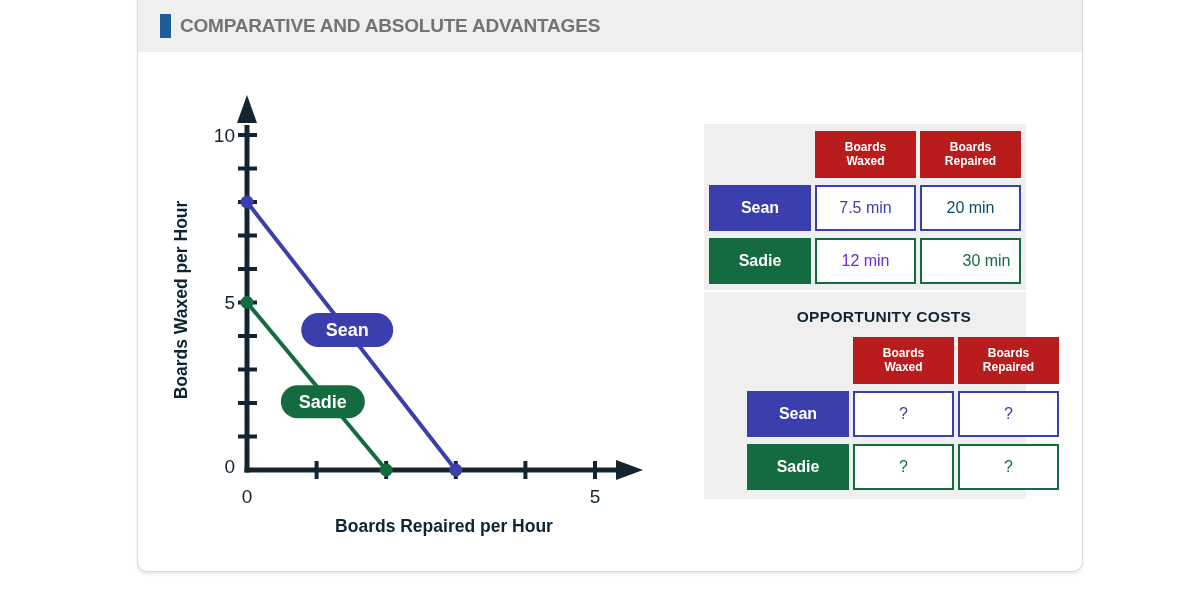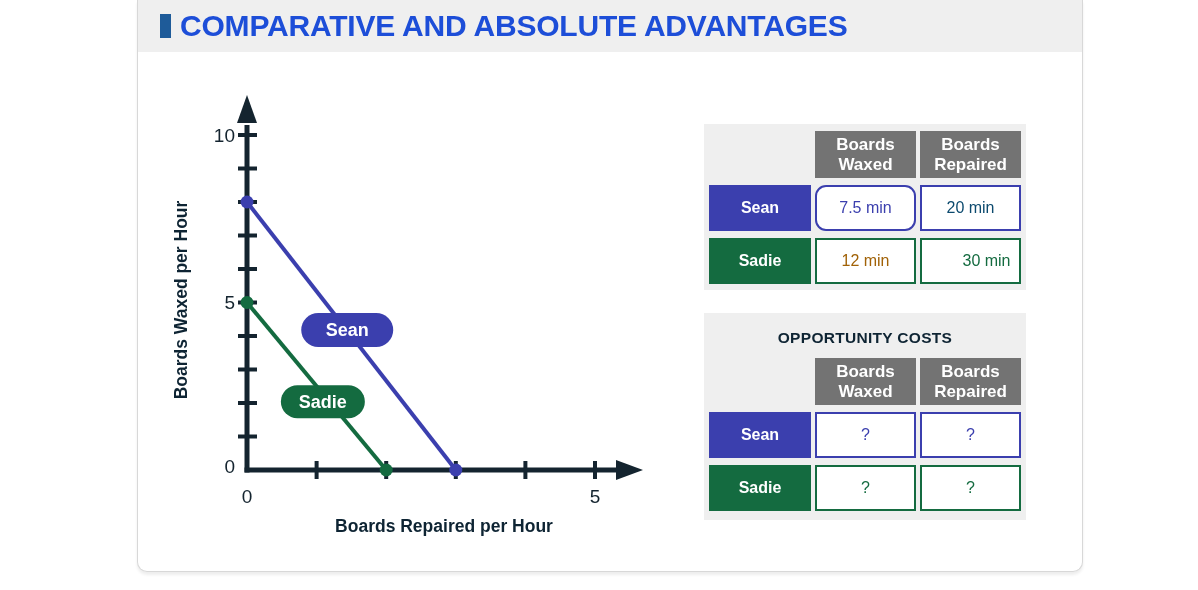--- a/index.html
+++ b/index.html
@@ -29,23 +29,23 @@
     align-items: center;
     padding-left: 22px;
   }
   .marker {
     width: 11px; height: 24px;
     background: #1e5b99;
     margin-right: 9px;
     flex: none;
   }
   .section-title {
-    font-size: 30px;
-    font-weight: bold;
-    color: #1d4ed8;
+    font-size: 19px;
+    font-weight: bold;
+    color: #737373;
     letter-spacing: -0.2px;
     white-space: nowrap;
   }
   #chart-svg {
     position: absolute;
     left: 3px; top: 85px;
     width: 540px; height: 470px;
   }
   .tick-label {
     font-family: "Liberation Sans", sans-serif;
@@ -58,21 +58,21 @@
     font-weight: bold;
     fill: #0e2433;
   }
   .panel {
     position: absolute;
     left: 566px;
     width: 322px;
     background: #efefef;
   }
   #time-panel  { top: 124px; height: 166px; }
-  #opp-panel   { top: 313px; height: 207px; }
+  #opp-panel   { top: 292px; height: 207px; padding-left: 38px; }
   .panel-title {
     height: 45px;
     display: flex;
     align-items: center;
     justify-content: center;
     font-size: 15.5px;
     font-weight: bold;
     letter-spacing: 0.3px;
     color: #0e2433;
     padding-top: 4px;
@@ -80,24 +80,24 @@
   .tgrid {
     display: grid;
     grid-template-columns: 102px 101px 101px;
     grid-template-rows: 47px 46px 46px;
     gap: 7px 4px;
     padding: 7px 5px 6px 5px;
   }
   #opp-panel .tgrid { padding-top: 0; }
   .corner { background: transparent; }
   .hcell {
-    background: #737373;
+    background: #b91c1c;
     color: #ffffff;
     font-weight: bold;
-    font-size: 17px;
+    font-size: 12px;
     line-height: 1.15;
     display: flex;
     align-items: center;
     justify-content: center;
     text-align: center;
     white-space: pre-line;
   }
   .lcell {
     color: #ffffff;
     font-weight: bold;
@@ -176,25 +176,25 @@
 
   <div class="panel" id="time-panel">
     <div class="tgrid">
       <div class="corner"></div>
       <div class="hcell">Boards
 Waxed</div>
       <div class="hcell">Boards
 Repaired</div>
 
       <div class="lcell" style="background: rgb(59, 63, 174);">Sean</div>
-      <div class="vcell" style="border-color: rgb(59, 63, 174); color: rgb(59, 63, 174); border-radius: 11px;">7.5 min</div>
+      <div class="vcell" style="border-color: rgb(59, 63, 174); color: rgb(59, 63, 174);">7.5 min</div>
       <div class="vcell" style="border-color: rgb(59, 63, 174); color: #0c4a6e;">20 min</div>
 
       <div class="lcell" style="background: rgb(20, 107, 64);">Sadie</div>
-      <div class="vcell" style="border-color: rgb(20, 107, 64); color: #a16207;">12 min</div>
+      <div class="vcell" style="border-color: rgb(20, 107, 64); color: #6d28d9;">12 min</div>
       <div class="vcell" style="border-color: rgb(20, 107, 64); color: rgb(20, 107, 64); padding-left: 32px;">30 min</div>
     </div>
   </div>
 
   <div class="panel" id="opp-panel">
     <div class="panel-title">OPPORTUNITY COSTS</div>
     <div class="tgrid">
       <div class="corner"></div>
       <div class="hcell">Boards
 Waxed</div>

